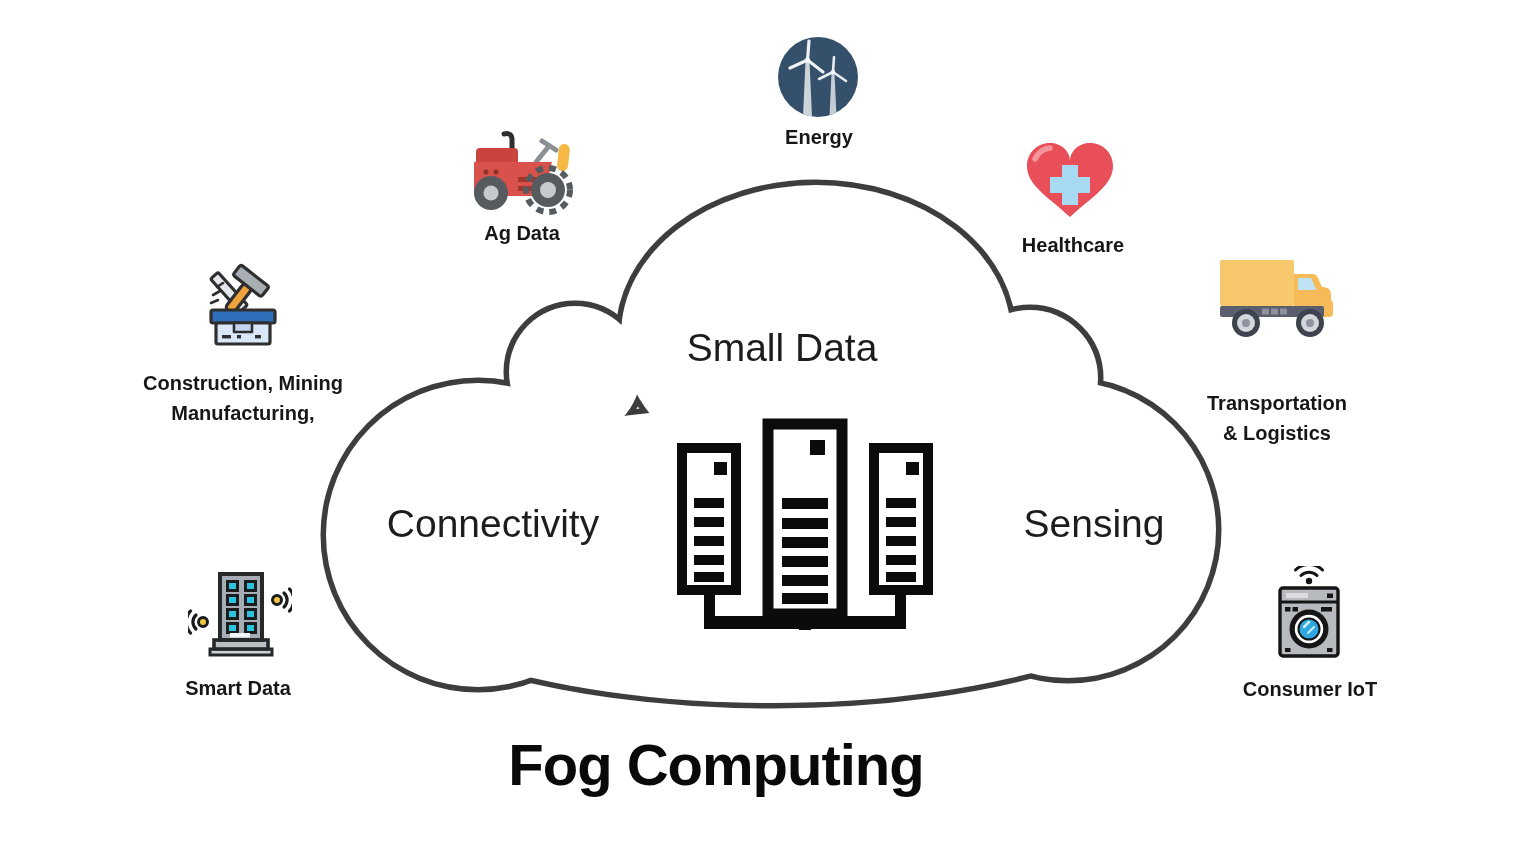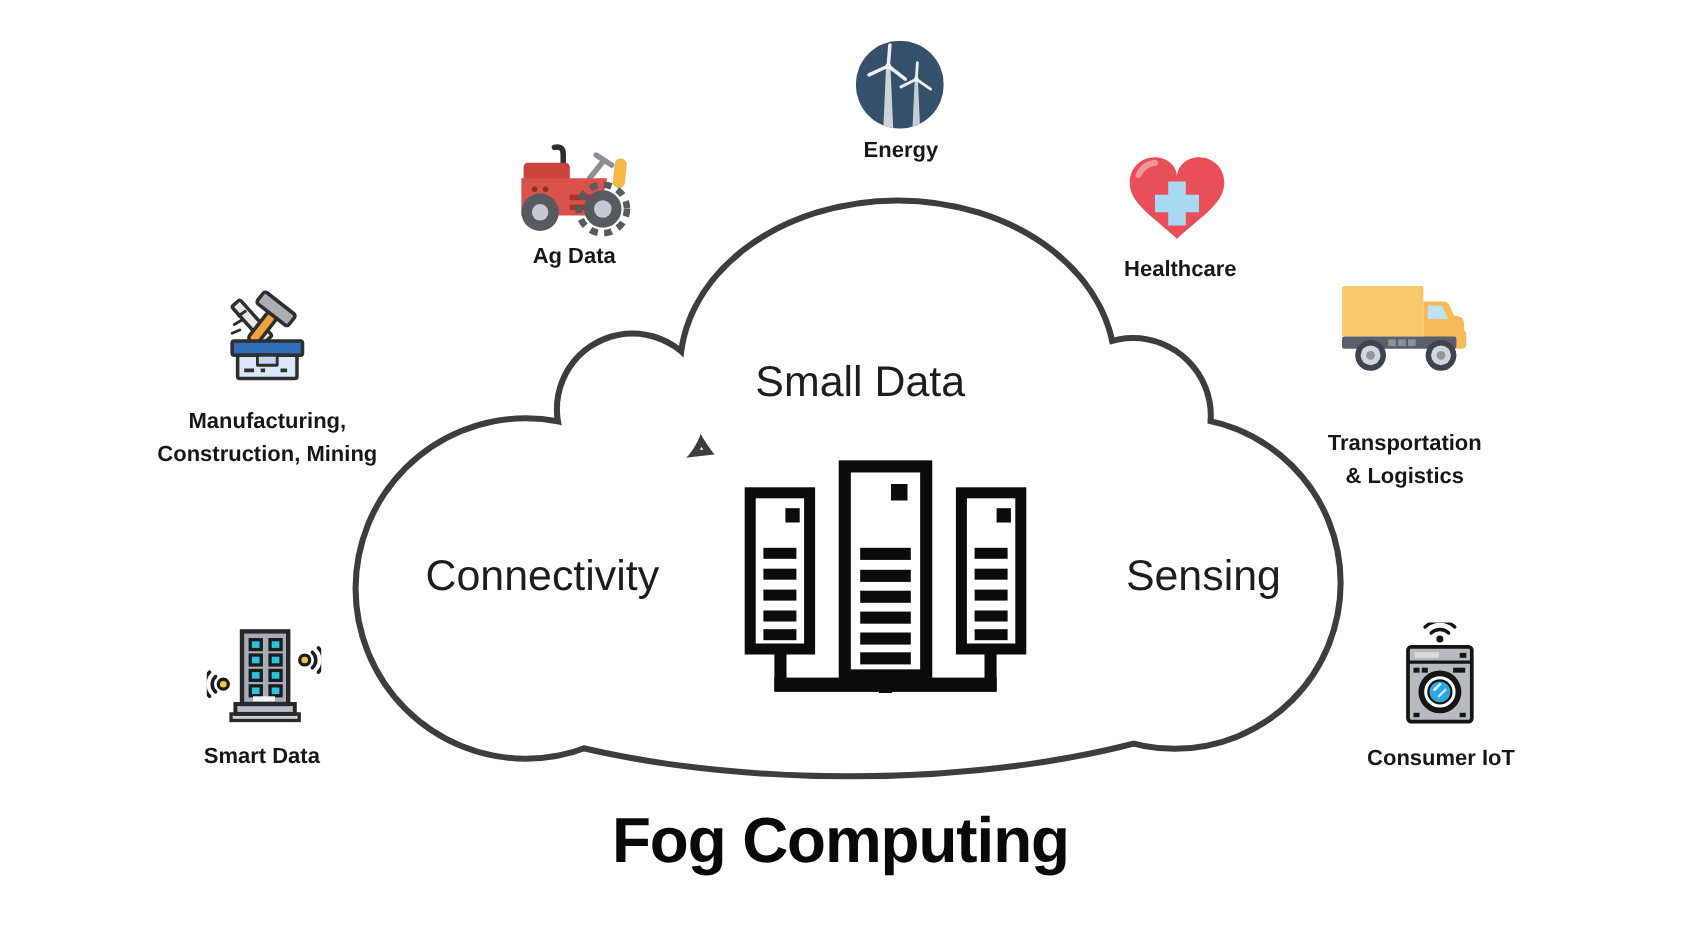--- a/index.html
+++ b/index.html
@@ -93,21 +93,21 @@
         <rect x="112" y="161" width="46" height="11"></rect>
         <rect x="112" y="179" width="46" height="11"></rect>
       </g>
     </g>
   </svg>
 
   <div class="cloud-label" style="left:782px;top:327px;">Small Data</div>
   <div class="cloud-label" style="left:493px;top:503px;">Connectivity</div>
   <div class="cloud-label" style="left:1094px;top:503px;">Sensing</div>
 
-  <div class="page-title" style="left:764px;top:733px;">Fog Computing</div>
+  <div class="page-title" style="left:716px;top:733px;">Fog Computing</div>
 
   <div class="sector">
     <svg class="abs" style="left:778px;top:37px;" width="80" height="80" viewBox="0 0 80 80">
       <defs>
           <clipPath id="clip-energy">
             <circle cx="40" cy="40" r="40"></circle>
           </clipPath>
         </defs>
       <circle cx="40" cy="40" r="40" fill="#34506b"></circle>
       <g clip-path="url(#clip-energy)">
@@ -204,22 +204,22 @@
       <g stroke="#2f2f2f" stroke-width="3.2" stroke-linejoin="round">
         <rect x="14" y="52" width="64" height="13" rx="2" fill="#2f6fba"></rect>
         <rect x="19" y="65" width="54" height="21" rx="2" fill="#d9e7f8"></rect>
         <rect x="37" y="65" width="18" height="9" fill="#c3d6ef" stroke-width="2.6"></rect>
       </g>
       <rect x="25" y="77" width="9" height="3.4" fill="#2f2f2f"></rect>
       <rect x="40" y="77" width="4" height="3.4" fill="#2f2f2f"></rect>
       <rect x="58" y="77" width="6" height="3.4" fill="#2f2f2f"></rect>
     </svg>
     <div class="sector-label" style="left:243px;top:368px;">
+      <div>Construction, Mining</div>
       <div>Manufacturing,</div>
-      <div>Construction, Mining</div>
     </div>
   </div>
 
   <div class="sector">
     <svg class="abs" style="left:188px;top:570px;" width="104" height="92" viewBox="0 0 104 92">
       <rect x="22" y="79" width="62" height="6" fill="#cdd2d6" stroke="#26282a" stroke-width="3"></rect>
       <rect x="26" y="70" width="54" height="9" fill="#b9bfc4" stroke="#26282a" stroke-width="3.6"></rect>
       <rect x="32" y="4" width="42" height="66" fill="#a7adb4" stroke="#26282a" stroke-width="4"></rect>
       <g>
         <rect x="38" y="10" width="13" height="12" fill="#1a1c1e"></rect>

